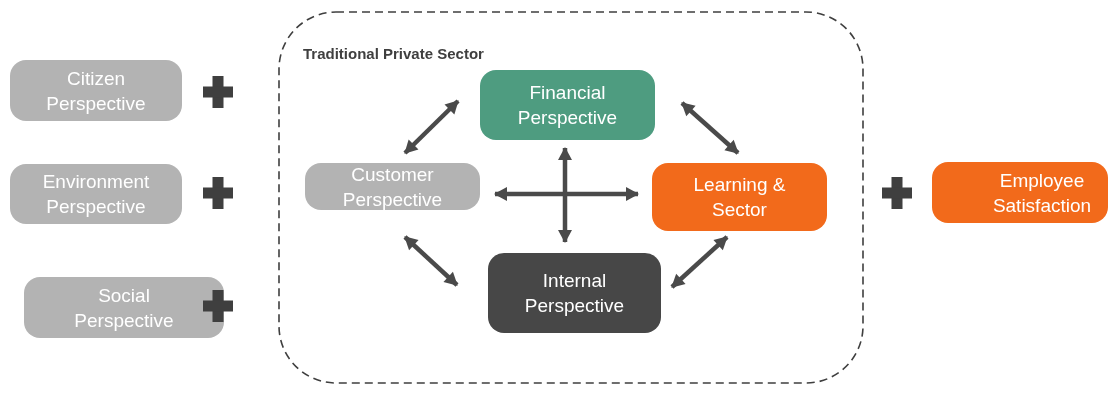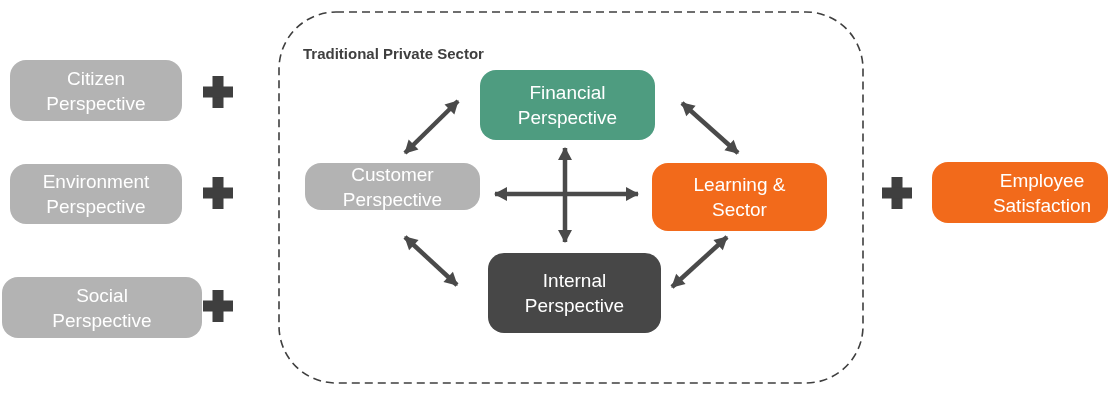--- a/index.html
+++ b/index.html
@@ -82,21 +82,21 @@
     <span>Perspective</span>
   </div>
   <div class="plus" style="left:203px;top:76px"></div>
 
   <div class="box left-box" style="left:10px;top:164px;width:172px;height:60px">
     <span>Environment</span>
     <span>Perspective</span>
   </div>
   <div class="plus" style="left:203px;top:177px"></div>
 
-  <div class="box left-box" style="left:2px;top:277px;width:200px;height:61px">
+  <div class="box left-box" style="left:24px;top:277px;width:200px;height:61px">
     <span>Social</span>
     <span>Perspective</span>
   </div>
   <div class="plus" style="left:203px;top:290px"></div>
 
   <div class="frame-title">
     <div>Traditional Private Sector</div>
   </div>
 
   <div class="box node-financial" style="left:480px;top:70px;width:175px;height:70px">

